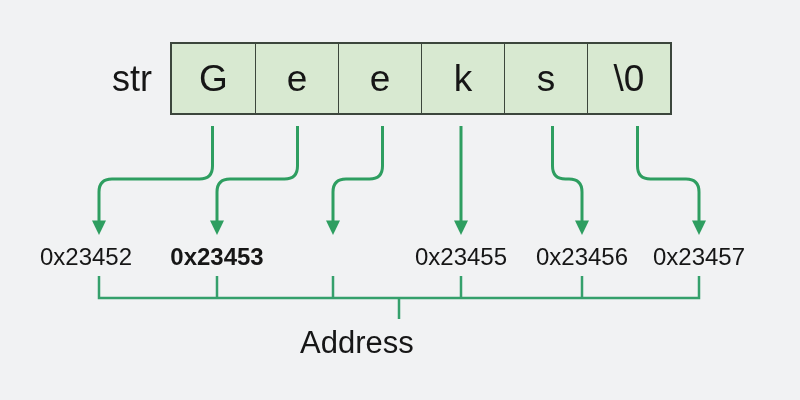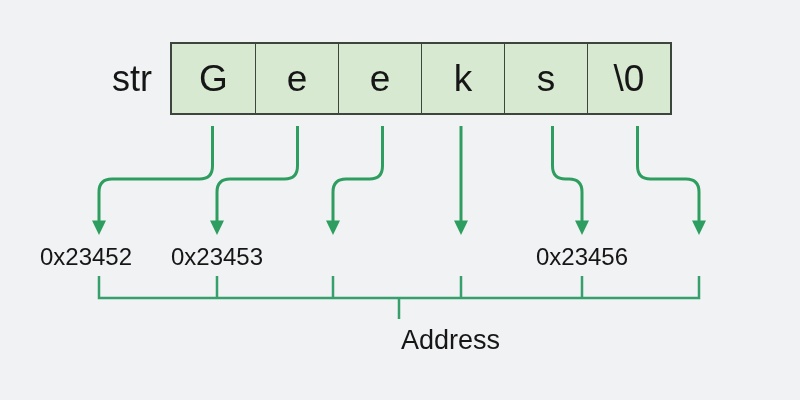--- a/index.html
+++ b/index.html
@@ -35,26 +35,26 @@
 
   .arrows-svg{position:absolute;left:0;top:0;width:800px;height:400px;pointer-events:none;}
   .arrow-path{stroke:var(--arrow-green);stroke-width:3;fill:none;stroke-linejoin:round;}
   .arrow-head{fill:var(--arrow-green);stroke:none;}
   .bracket-path{stroke:var(--bracket-green);stroke-width:2.5;fill:none;}
 
   .addr{
     position:absolute;top:244px;width:120px;text-align:center;
     font-size:24px;line-height:1.1;color:var(--text);
   }
-  .addr-0{left:26px;}  .addr-1{left:157px;} .addr-2{left:273px;}
+  .addr-0{left:26px;}  .addr-1{left:157px;font-weight:bold;} .addr-2{left:273px;}
   .addr-3{left:401px;} .addr-4{left:522px;text-align:center;} .addr-5{left:639px;}
 
   .bracket-label{
-    position:absolute;left:300px;top:326px;width:200px;text-align:right;
-    font-size:27px;line-height:1.1;color:var(--text);
+    position:absolute;left:300px;top:326px;width:200px;text-align:left;
+    font-size:31px;line-height:1.1;color:var(--text);
   }
 </style>
 </head>
 <body>
 
 <div class="stage">
 
   <div class="str-label">str</div>
 
   <div class="cells">
@@ -108,17 +108,19 @@
     <g>
       <path class="arrow-path" d="M637.5 126 V166 Q637.5 179 650.5 179 H686 Q699 179 699 192 V221"></path>
       <path class="arrow-head" d="M692 220.5 L706 220.5 L699 235 Z"></path>
     </g>
 
     <path class="bracket-path" d="M99 276 V298 H699 V276 M217 276 V298 M333 276 V298 M461 276 V298 M582 276 V298 M399 298 V319"></path>
   </svg>
 
   <div class="addr addr-0">0x23452</div>
   <div class="addr addr-1">0x23453</div>
+  <div class="addr addr-3">0x23455</div>
   <div class="addr addr-4">0x23456</div>
+  <div class="addr addr-5">0x23457</div>
 
   <div class="bracket-label">Address</div>
 
 </div>
 
 </body></html>

